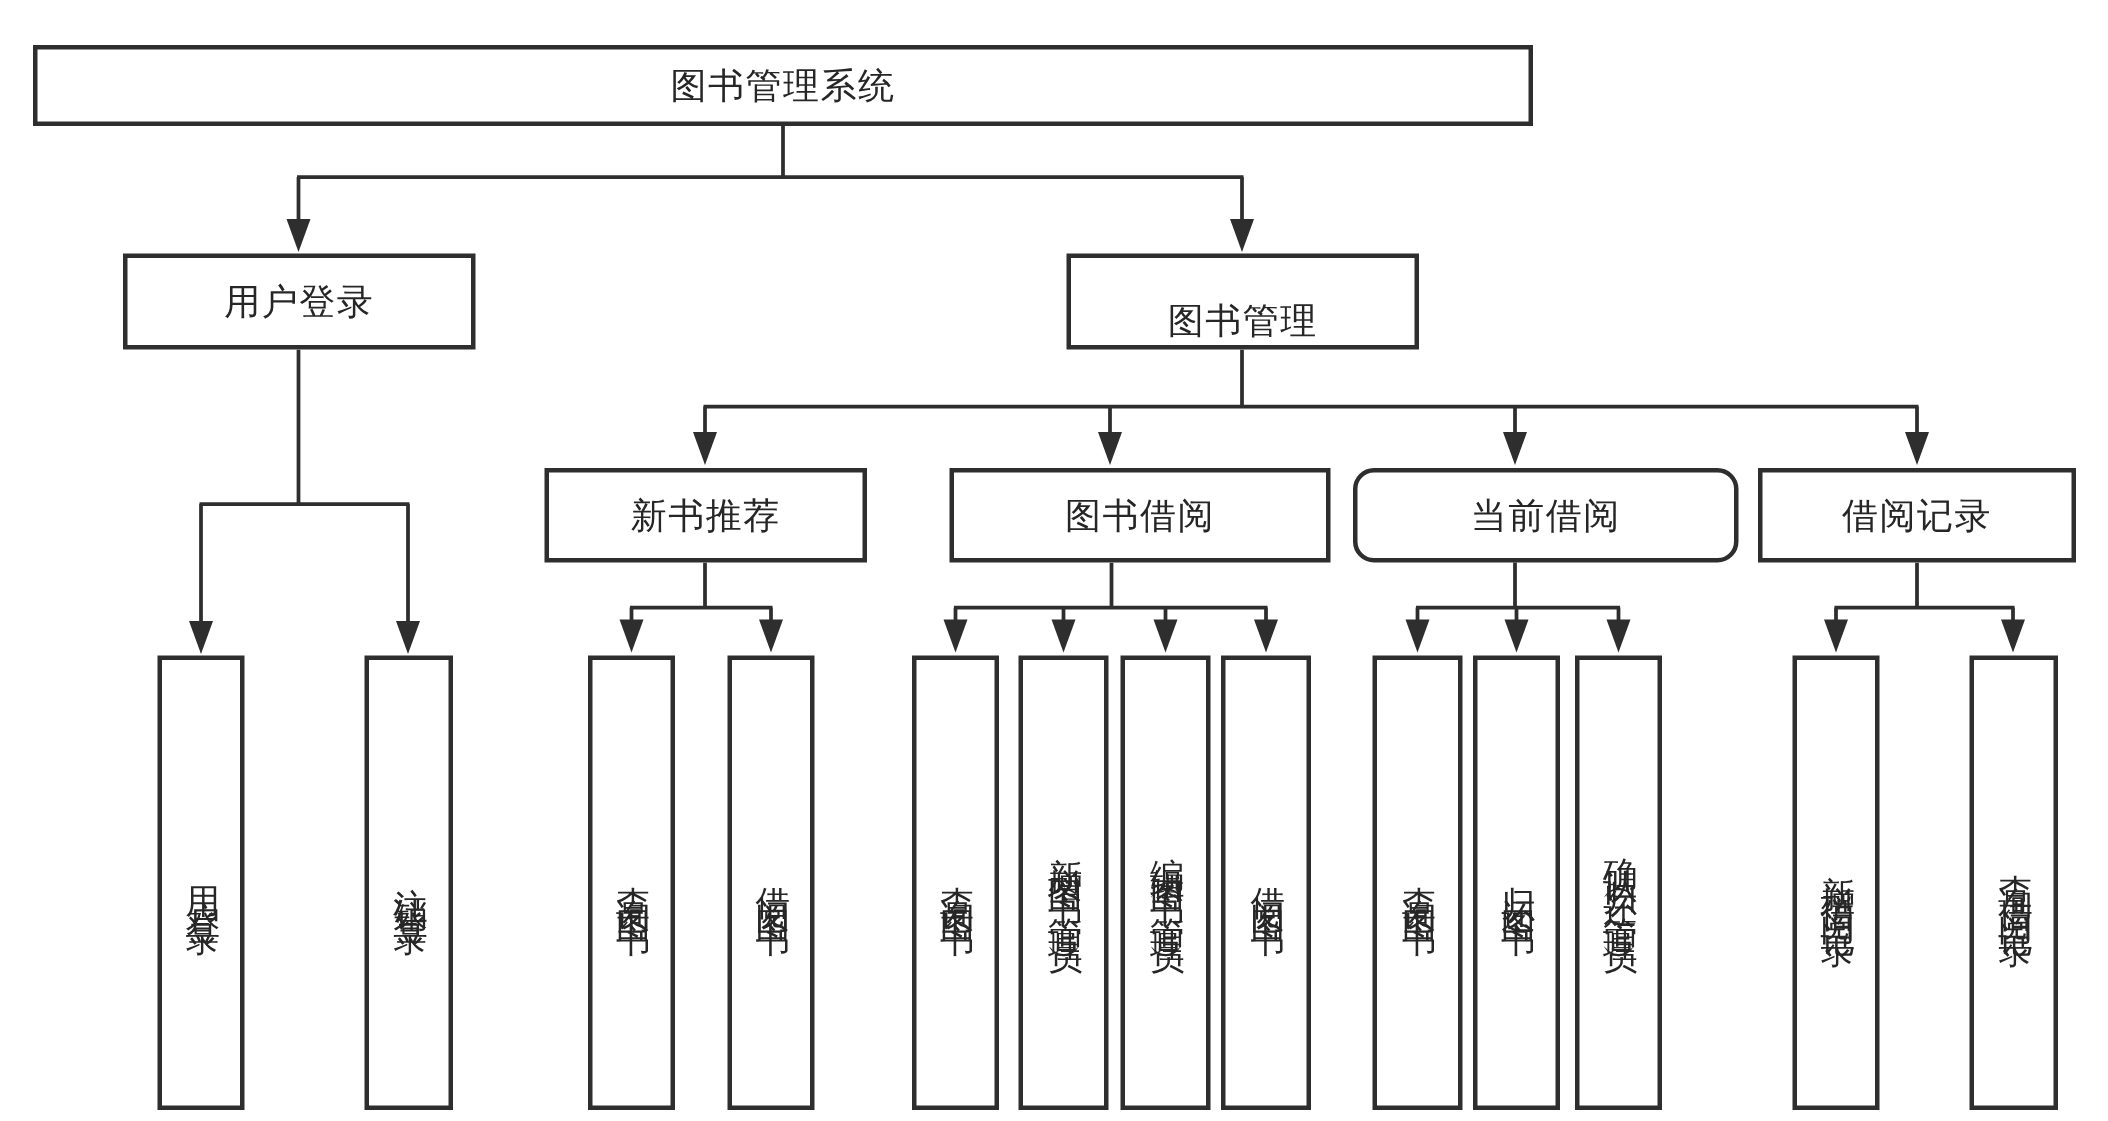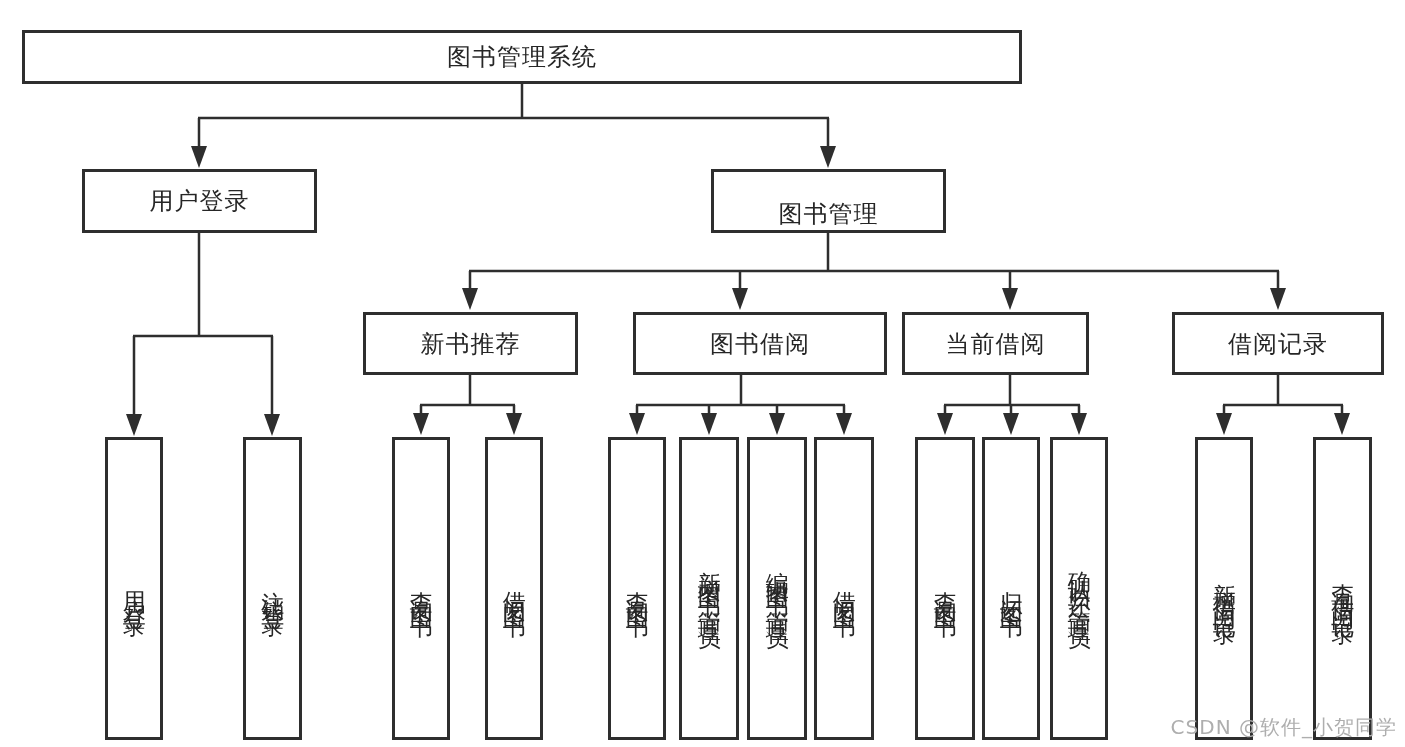--- a/index.html
+++ b/index.html
@@ -37,21 +37,21 @@
     font-size: 23px;
     letter-spacing: 8px;
     line-height: 1.1;
   }
   
   #n-root      { left: 22px;   top: 14px;  width: 1000px; height: 54px; margin-top: 16px; }
   #n-login     { left: 82px;   top: 169px; width: 235px;  height: 64px; }
   #n-mgmt      { left: 711px;  top: 169px; width: 235px;  height: 64px; align-items: flex-end; }
   #n-rec       { left: 363px;  top: 312px; width: 215px;  height: 63px; }
   #n-bor       { left: 633px;  top: 312px; width: 254px;  height: 63px; }
-  #n-cur       { left: 902px;  top: 312px; width: 187px;  height: 63px; }
+  #n-cur       { left: 902px;  top: 312px; width: 257px;  height: 63px; border-radius: 14px; }
   #n-his       { left: 1172px; top: 312px; width: 212px;  height: 63px; }
   .node.v      { top: 437px; height: 303px; }
   #v-login-user   { left: 105px;  width: 58px; }
   #v-login-logout { left: 243px;  width: 59px; }
   #v-rec-query    { left: 392px;  width: 58px; }
   #v-rec-borrow   { left: 485px;  width: 58px; }
   #v-bor-query    { left: 608px;  width: 58px; }
   #v-bor-add      { left: 679px;  width: 60px; }
   #v-bor-edit     { left: 747px;  width: 60px; }
   #v-bor-borrow   { left: 814px;  width: 60px; }
@@ -192,15 +192,14 @@
   <div class="node v" id="v-cur-confirm">
     <span class="lbl">确认归还（管理员）</span>
   </div>
   <div class="node v" id="v-his-add">
     <span class="lbl">新增借阅记录</span>
   </div>
   <div class="node v" id="v-his-query">
     <span class="lbl">查询借阅记录</span>
   </div>
 
-  <div class="watermark">CSDN @软件_小贺同学</div>
 
 </div>
 
 </body></html>

